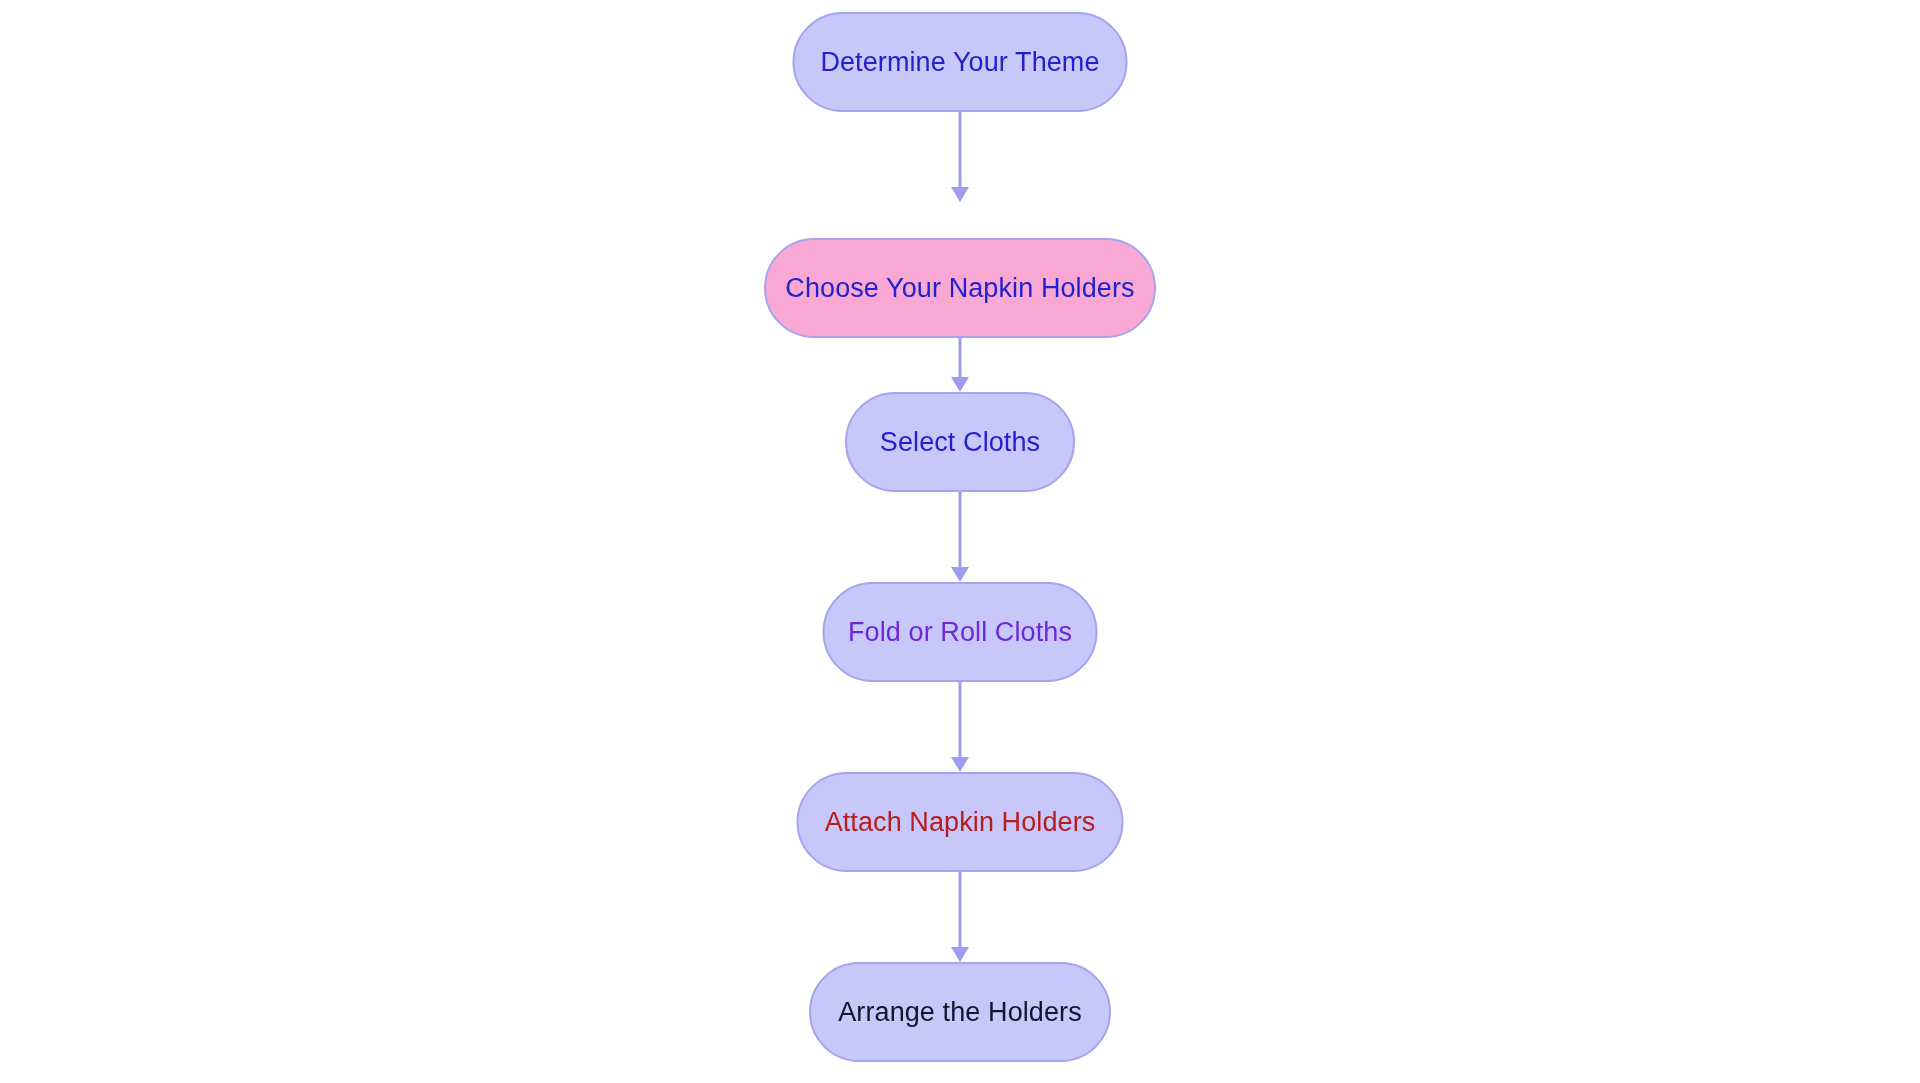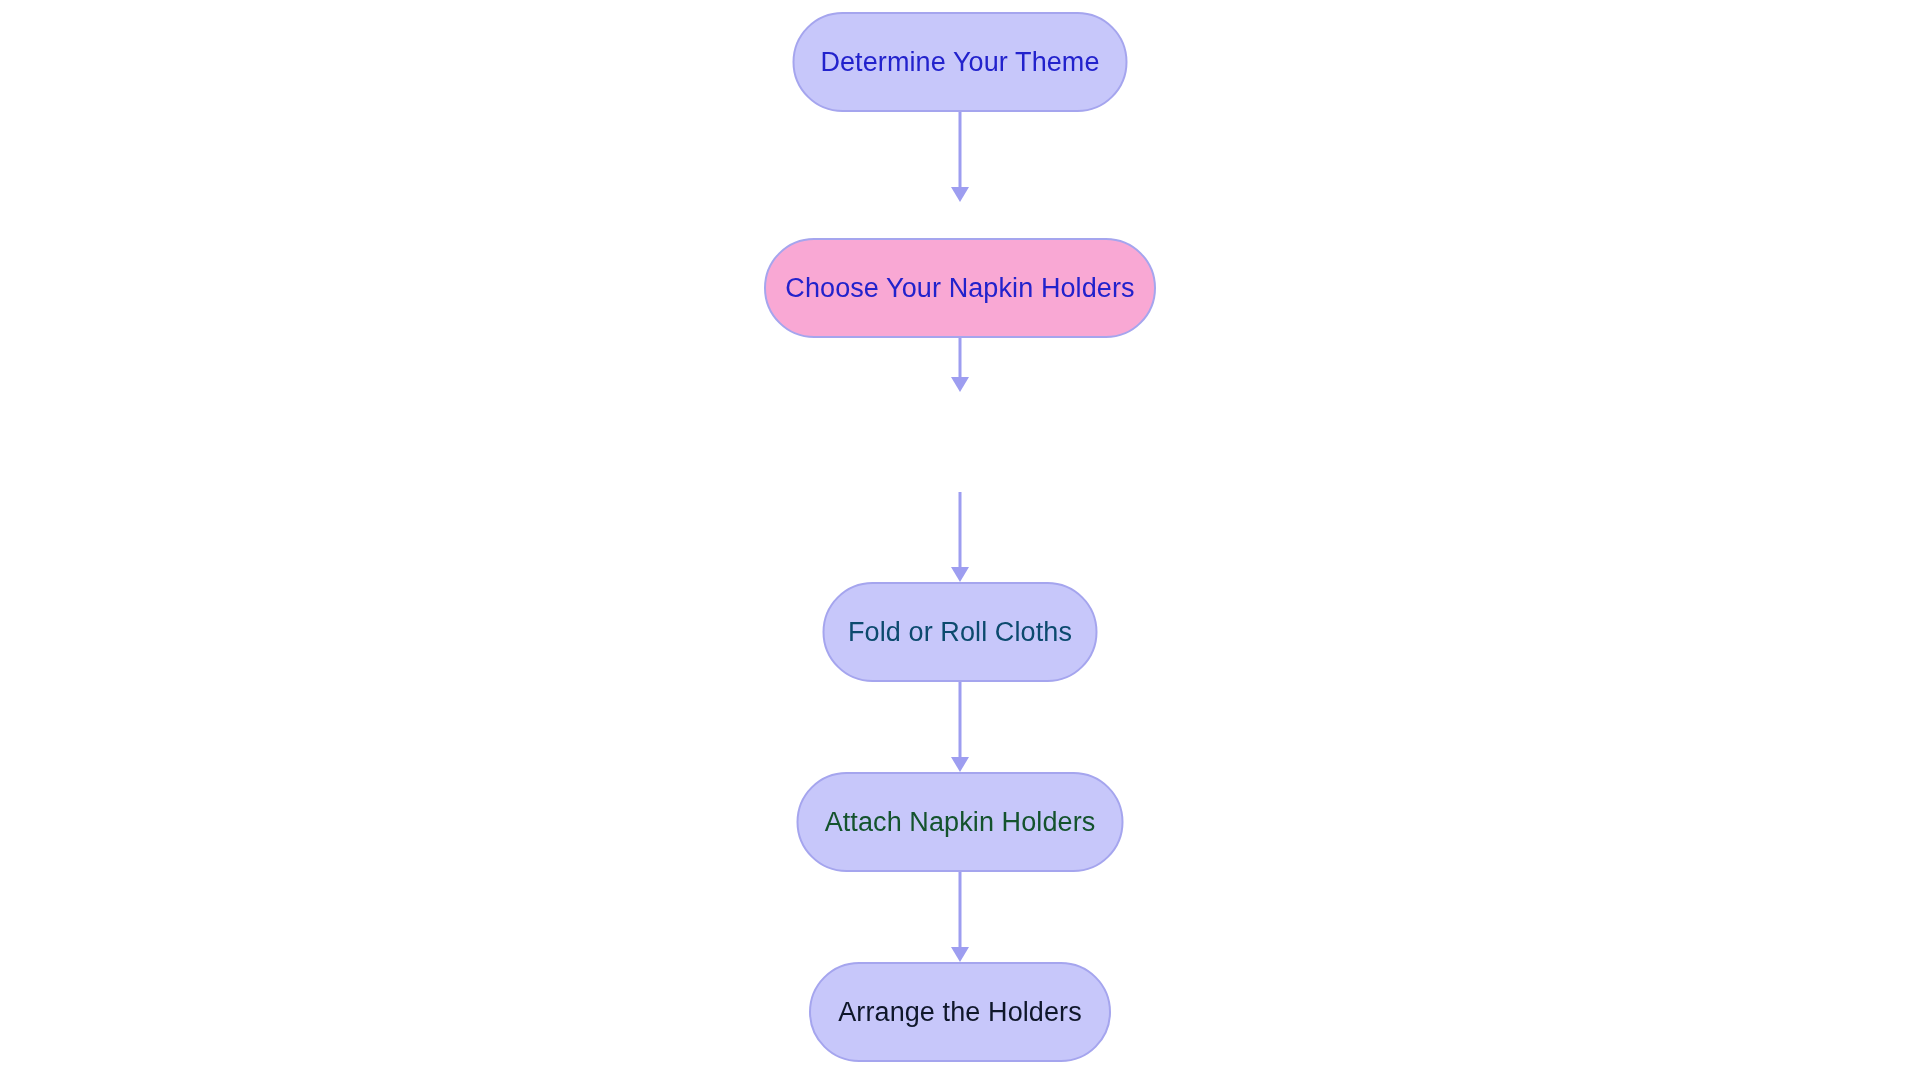--- a/index.html
+++ b/index.html
@@ -71,26 +71,29 @@
   </svg>
 
   <div class="flow-node" style="left: 960px; top: 12px; width: 335px; height: 100px; background: rgb(199, 199, 250); border-color: rgb(165, 165, 238);">
     <span class="flow-node-label" style="color: rgb(34, 34, 204);">Determine Your Theme</span>
   </div>
 
   <div class="flow-node" style="left: 960px; top: 202px; width: 392px; height: 100px; background: #f9a8d4; border-color: rgb(165, 165, 238); margin-top: 36px;">
     <span class="flow-node-label" style="color: rgb(34, 34, 204);">Choose Your Napkin Holders</span>
   </div>
 
+  <div class="flow-node" style="left: 960px; top: 392px; width: 230px; height: 100px; background: rgb(199, 199, 250); border-color: rgb(165, 165, 238);">
+    <span class="flow-node-label" style="color: rgb(34, 34, 204);">Select Cloths</span>
+  </div>
 
   <div class="flow-node" style="left: 960px; top: 582px; width: 275px; height: 100px; background: rgb(199, 199, 250); border-color: rgb(165, 165, 238);">
-    <span class="flow-node-label" style="color: #0c4a6e;">Fold or Roll Cloths</span>
+    <span class="flow-node-label" style="color: #6d28d9;">Fold or Roll Cloths</span>
   </div>
 
   <div class="flow-node" style="left: 960px; top: 772px; width: 327px; height: 100px; background: rgb(199, 199, 250); border-color: rgb(165, 165, 238);">
-    <span class="flow-node-label" style="color: #14532d;">Attach Napkin Holders</span>
+    <span class="flow-node-label" style="color: #b91c1c;">Attach Napkin Holders</span>
   </div>
 
   <div class="flow-node" style="left: 960px; top: 962px; width: 302px; height: 100px; background: rgb(199, 199, 250); border-color: rgb(165, 165, 238);">
     <span class="flow-node-label" style="color: #0f172a;">Arrange the Holders</span>
   </div>
 
 </div>
 
 </body></html>

